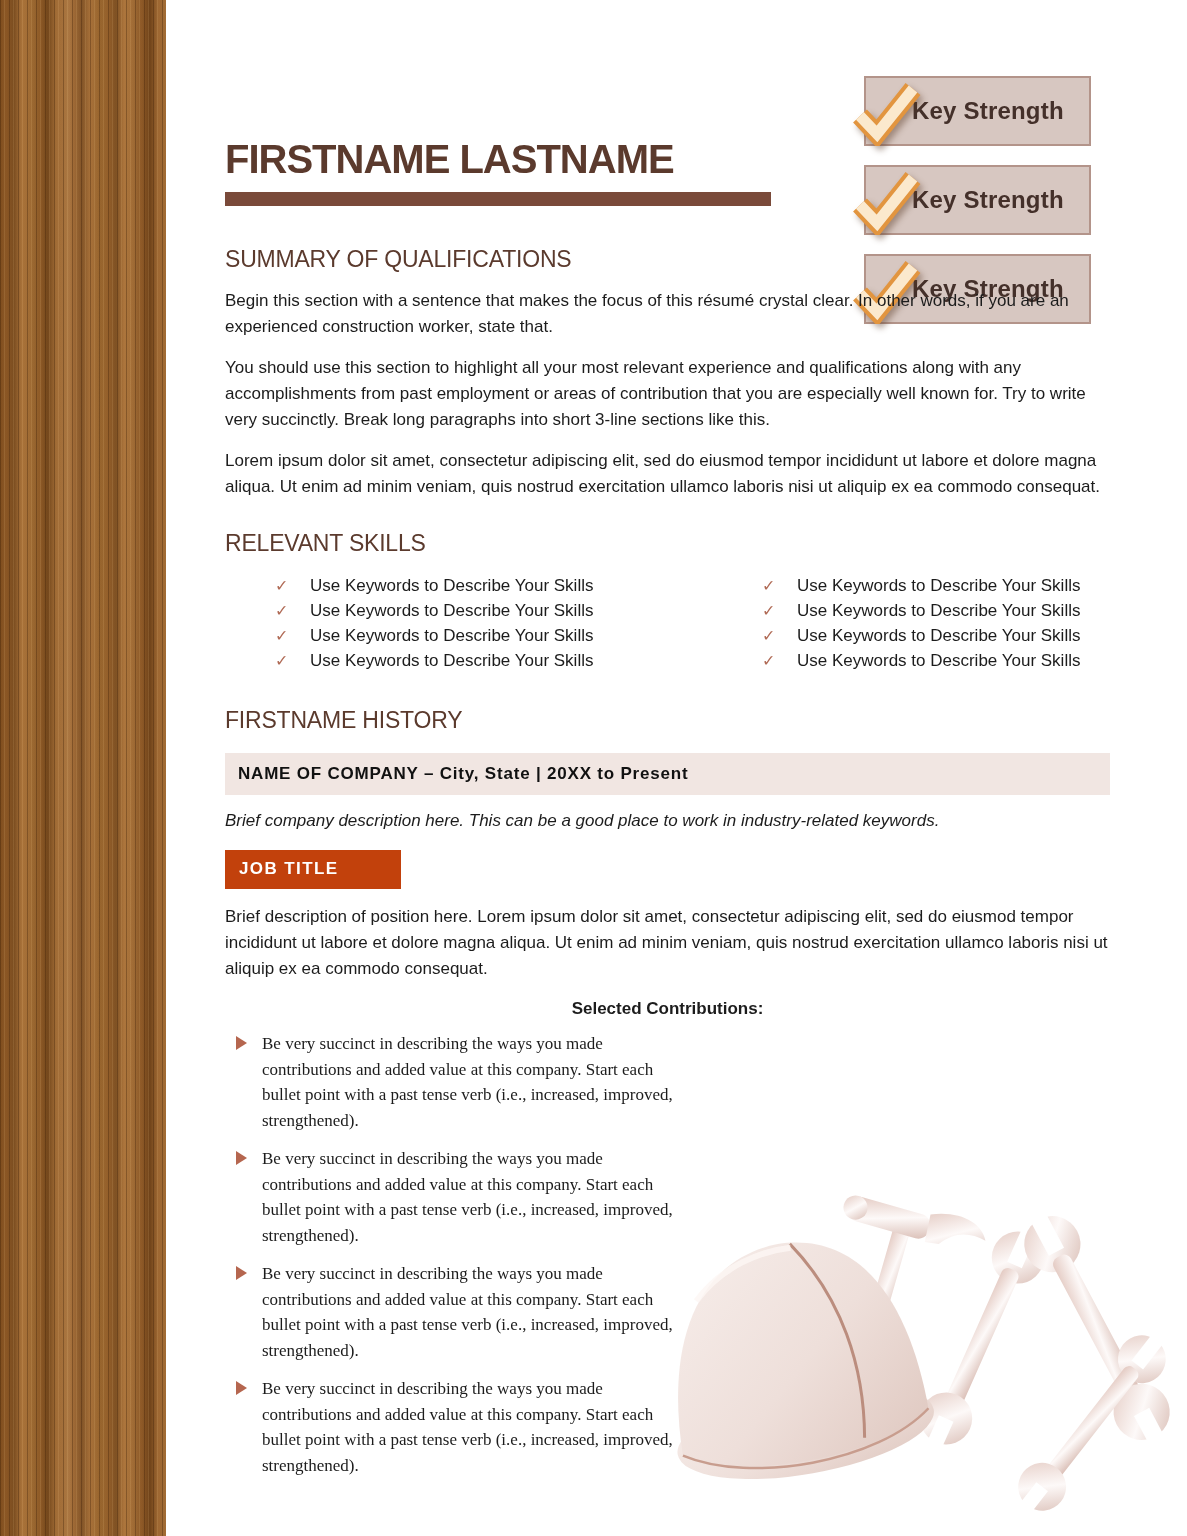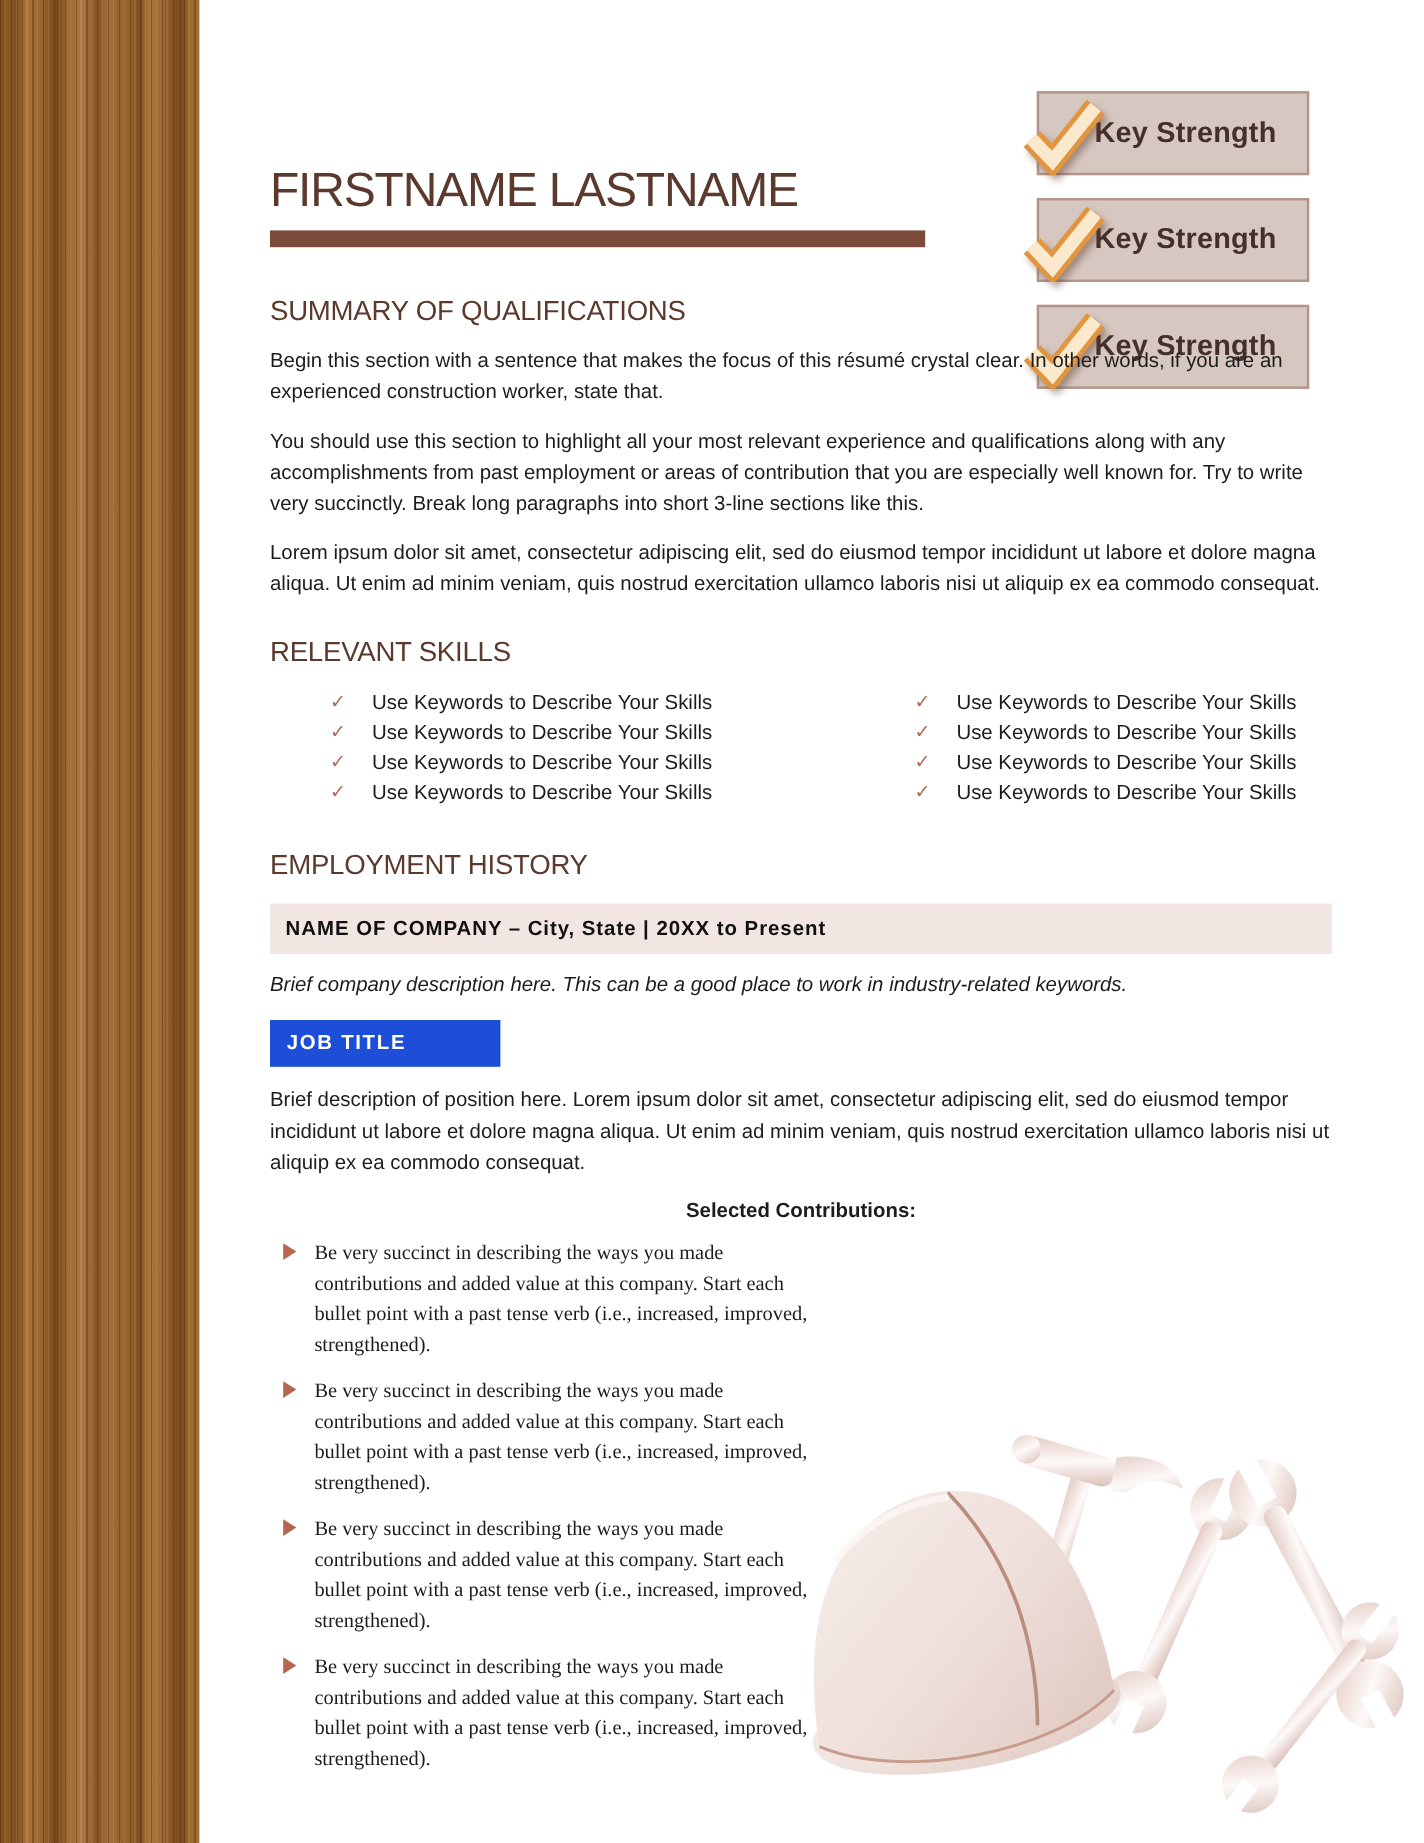--- a/index.html
+++ b/index.html
@@ -25,43 +25,43 @@
   .ks-panel{position:absolute;left:864px;top:76px;width:227px;text-align:center;}
   .ks-box{position:relative;height:70px;margin-bottom:19px;background:#d7c7c1;
           border:2px solid #b3948a;box-sizing:border-box;display:flex;align-items:center;
           padding-left:46px;}
   .ks-label{font-size:24px;font-weight:bold;color:#44302a;letter-spacing:0.2px;}
   .ks-check{position:absolute;left:-17px;top:2px;width:74px;height:66px;
             filter:drop-shadow(3px 4px 3px rgba(90,60,40,0.45));}
 
   
   .content{position:absolute;left:225px;top:0;width:885px;}
-  h1{margin:137px 0 8px;font-size:40px;line-height:1.12;font-weight:normal;
+  h1{margin:137px 0 8px;font-size:40px;line-height:1.12;font-weight:bold;
      color:#5b3a2d;letter-spacing:-1px;}
   .divider{width:546px;height:14px;background:#7a4a3a;margin-top:10px;}
   .contact{margin-top:13px;font-size:17.5px;line-height:1.5;color:#111;}
   .sep{font-weight:bold;margin:0 6px;}
   h2{margin:0;font-size:23px;font-weight:normal;color:#5b3a2d;letter-spacing:-0.2px;}
   .h2-summary{margin-top:40px;}
   .h2-skills{margin-top:30px;}
   .h2-employment{margin-top:34px;}
   p.body{margin:15px 0 0;font-size:17px;line-height:1.53;}
 
   
   .skills-grid{margin-top:17px;display:grid;grid-template-columns:487px auto;row-gap:1px;}
   .skill-item{display:flex;padding-left:50px;font-size:17px;line-height:24px;}
   .skill-check{color:#b06a55;width:35px;font-size:16px;}
 
   
   .company-bar{margin-top:19px;background:#f1e6e2;padding:11px 13px;
                font-weight:bold;font-size:17px;letter-spacing:0.8px;color:#111;}
   .company-desc{margin:13px 0 0;font-style:italic;font-size:17px;line-height:1.5;}
-  .job-title{margin-top:17px;display:inline-block;background:#1d4ed8;color:#ffffff;
+  .job-title{margin-top:17px;display:inline-block;background:#c2410c;color:#ffffff;
              font-weight:bold;font-size:17px;letter-spacing:1.4px;
-             padding:9px 48px 10px 14px;min-width:130px;}
+             padding:9px 32px 10px 14px;min-width:130px;}
   .contrib-label{margin-top:17px;font-weight:bold;font-size:17px;text-align:center;}
 
   .bullets{margin-top:12px;}
   .tools-float{float:right;width:430px;height:330px;margin-top:156px;}
   .bullet{position:relative;padding-left:37px;margin-bottom:13px;
           font-size:17px;line-height:1.5;font-family:Liberation Serif, serif;}
   .tri{position:absolute;left:11px;top:5px;width:0;height:0;
        border-left:11px solid #b5664f;border-top:7px solid transparent;
        border-bottom:7px solid transparent;}
 
@@ -137,21 +137,21 @@
     <div class="skill-item">
         <span class="skill-check">✓</span>
         <span>Use Keywords to Describe Your Skills</span>
       </div>
     <div class="skill-item">
         <span class="skill-check">✓</span>
         <span>Use Keywords to Describe Your Skills</span>
       </div>
   </div>
 
-  <h2 class="h2-employment">EMPLOYMENT HISTORY</h2>
+  <h2 class="h2-employment">FIRSTNAME HISTORY</h2>
   <div class="company-bar">NAME OF COMPANY – City, State | 20XX to Present</div>
   <p class="company-desc">Brief company description here. This can be a good place to work in industry-related keywords.</p>
   <div class="job-title">JOB TITLE</div>
   <p class="body">Brief description of position here. Lorem ipsum dolor sit amet, consectetur adipiscing elit, sed do eiusmod tempor incididunt ut labore et dolore magna aliqua. Ut enim ad minim veniam, quis nostrud exercitation ullamco laboris nisi ut aliquip ex ea commodo consequat.</p>
   <div class="contrib-label">Selected Contributions:</div>
 
   <div class="bullets">
     <div class="tools-float"></div>
     <div class="bullet"><span class="tri"></span><span>Be very succinct in describing the ways you made contributions and added value at this company. Start each bullet point with a past tense verb (i.e., increased, improved, strengthened).</span></div>
     <div class="bullet"><span class="tri"></span><span>Be very succinct in describing the ways you made contributions and added value at this company. Start each bullet point with a past tense verb (i.e., increased, improved, strengthened).</span></div>

